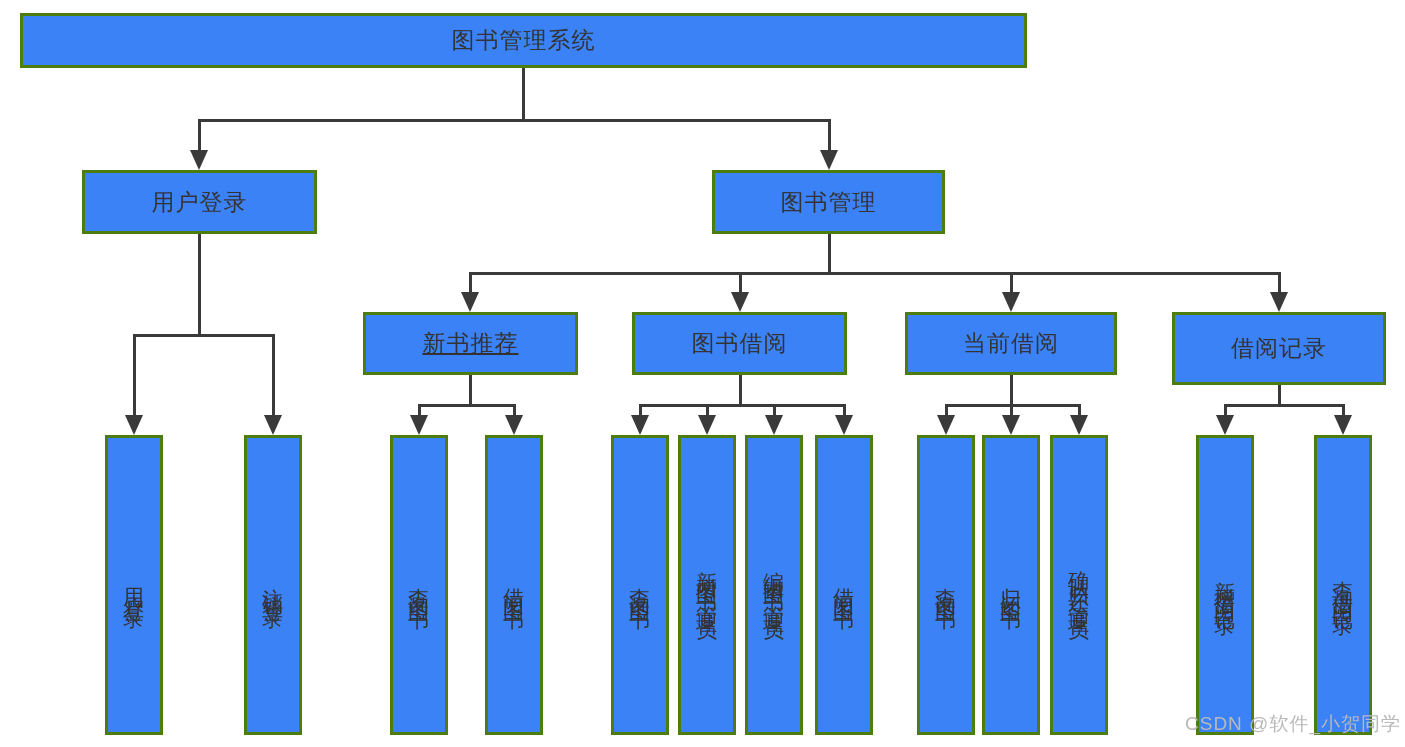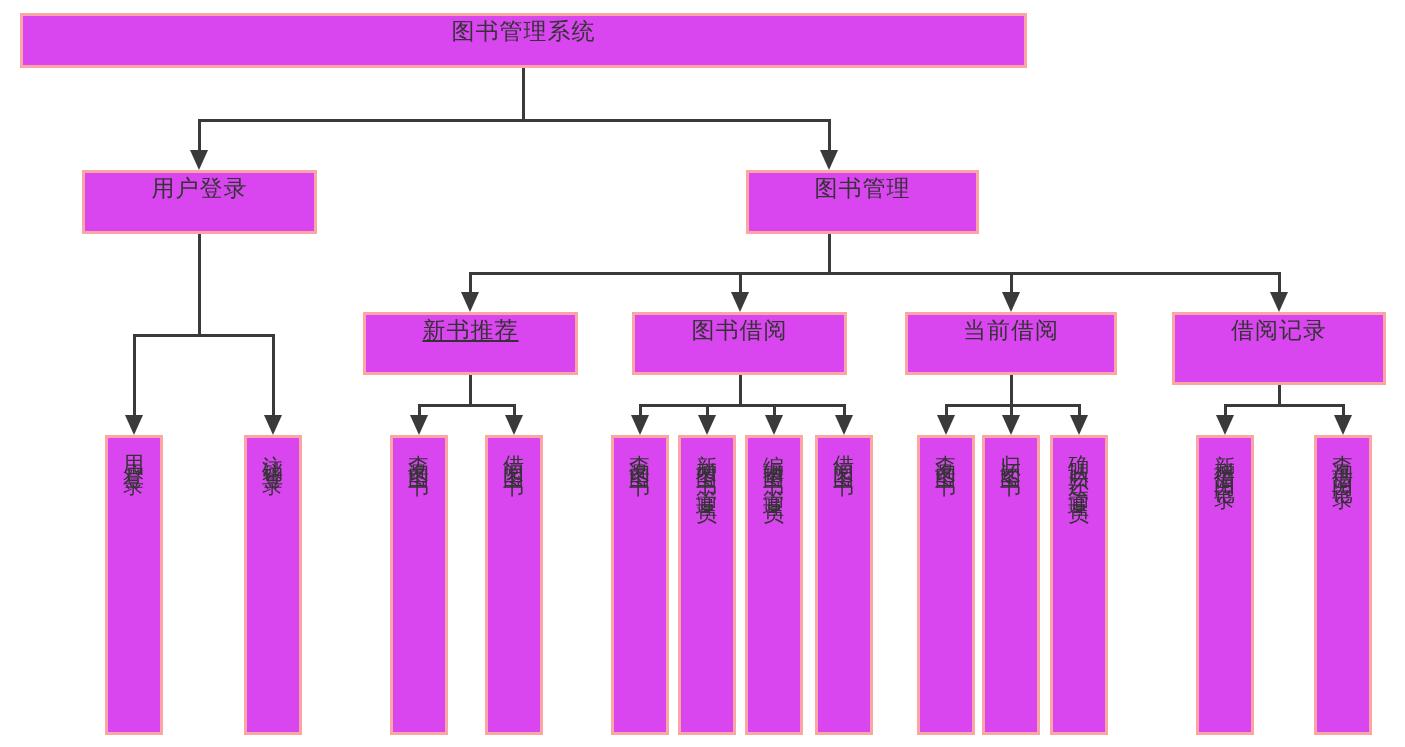--- a/index.html
+++ b/index.html
@@ -11,23 +11,24 @@
   .canvas {
     position: relative;
     width: 1405px;
     height: 747px;
     background: #ffffff;
     overflow: hidden;
   }
   .node {
     position: absolute;
     box-sizing: border-box;
-    background: #d946ef;
-    border: 3px solid #fca5a5;
+    background: #3b82f6;
+    border: 3px solid #4d7c0f;
     display: flex;
+    align-items: center;
     justify-content: center;
     color: #333333;
     z-index: 2;
   }
   .node.h-label {
     font-size: 23px;
     letter-spacing: 1px;
   }
   .node.leaf {
     font-size: 21px;
@@ -78,21 +79,21 @@
   <div class="vline" style="left:522px; top:68px; height:53px;"></div>
   <div class="hline" style="left:198px; top:119px; width:633px;"></div>
   <div class="vline" style="left:198px; top:119px; height:33px;"></div>
   <div class="vline" style="left:828px; top:119px; height:33px;"></div>
   <div class="arrow" style="left:190px; top:150px;"></div>
   <div class="arrow" style="left:820px; top:150px;"></div>
 
   <div class="node h-label" style="left:82px; top:170px; width:235px; height:64px;">
     <span>用户登录</span>
   </div>
-  <div class="node h-label" style="left:712px; top:170px; width:233px; height:64px;margin-left:34px;">
+  <div class="node h-label" style="left:712px; top:170px; width:233px; height:64px;">
     <span>图书管理</span>
   </div>
 
   <div class="vline" style="left:198px; top:234px; height:103px;"></div>
   <div class="hline" style="left:133px; top:334px; width:142px;"></div>
   <div class="vline" style="left:133px; top:334px; height:82px;"></div>
   <div class="vline" style="left:272px; top:334px; height:82px;"></div>
   <div class="arrow" style="left:125px; top:415px;"></div>
   <div class="arrow" style="left:264px; top:415px;"></div>
 
@@ -191,14 +192,15 @@
     <span class="vtext">确认归还（管理员）</span>
   </div>
 
   <div class="node leaf" style="left:1196px; top:435px; width:58px; height:300px;">
     <span class="vtext">新增借阅记录</span>
   </div>
   <div class="node leaf" style="left:1314px; top:435px; width:58px; height:300px;">
     <span class="vtext">查询借阅记录</span>
   </div>
 
+  <div class="watermark">CSDN @软件_小贺同学</div>
 
 </div>
 
 </body></html>

